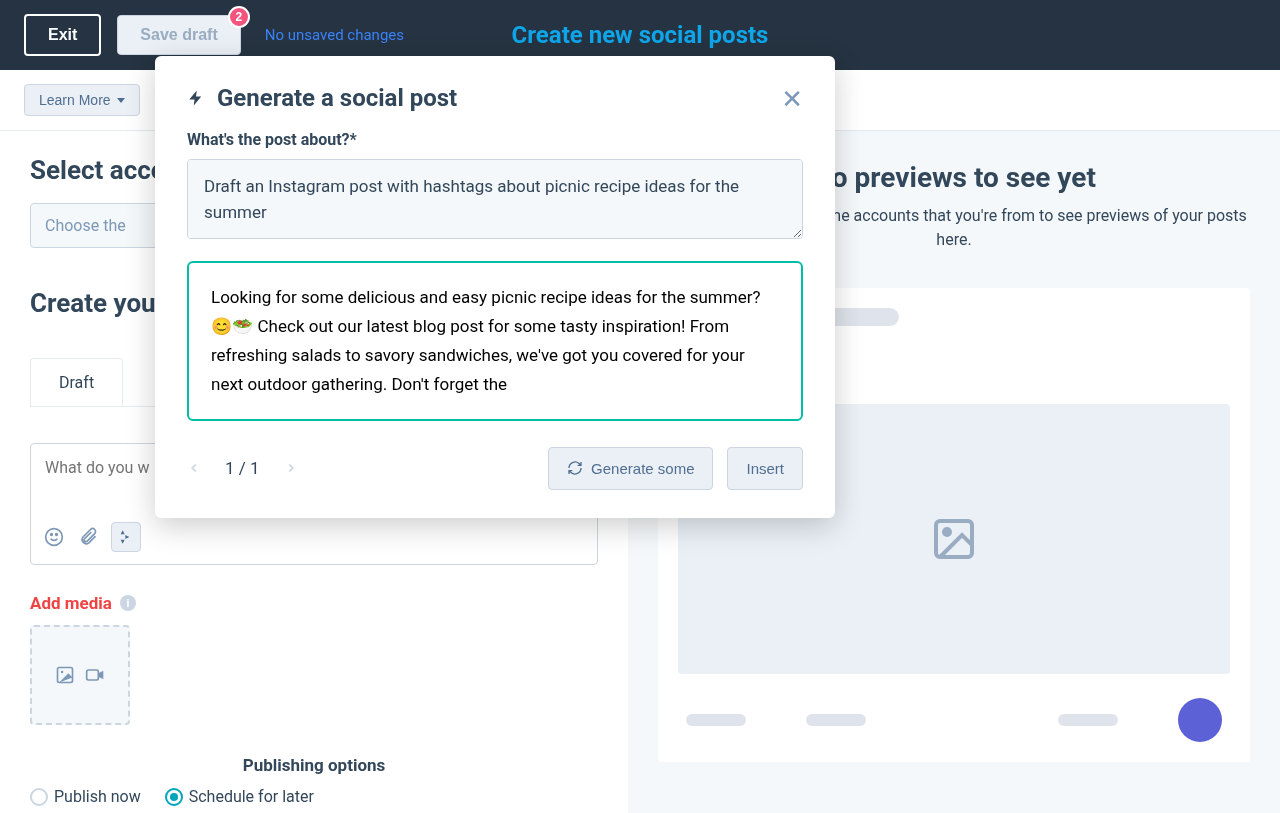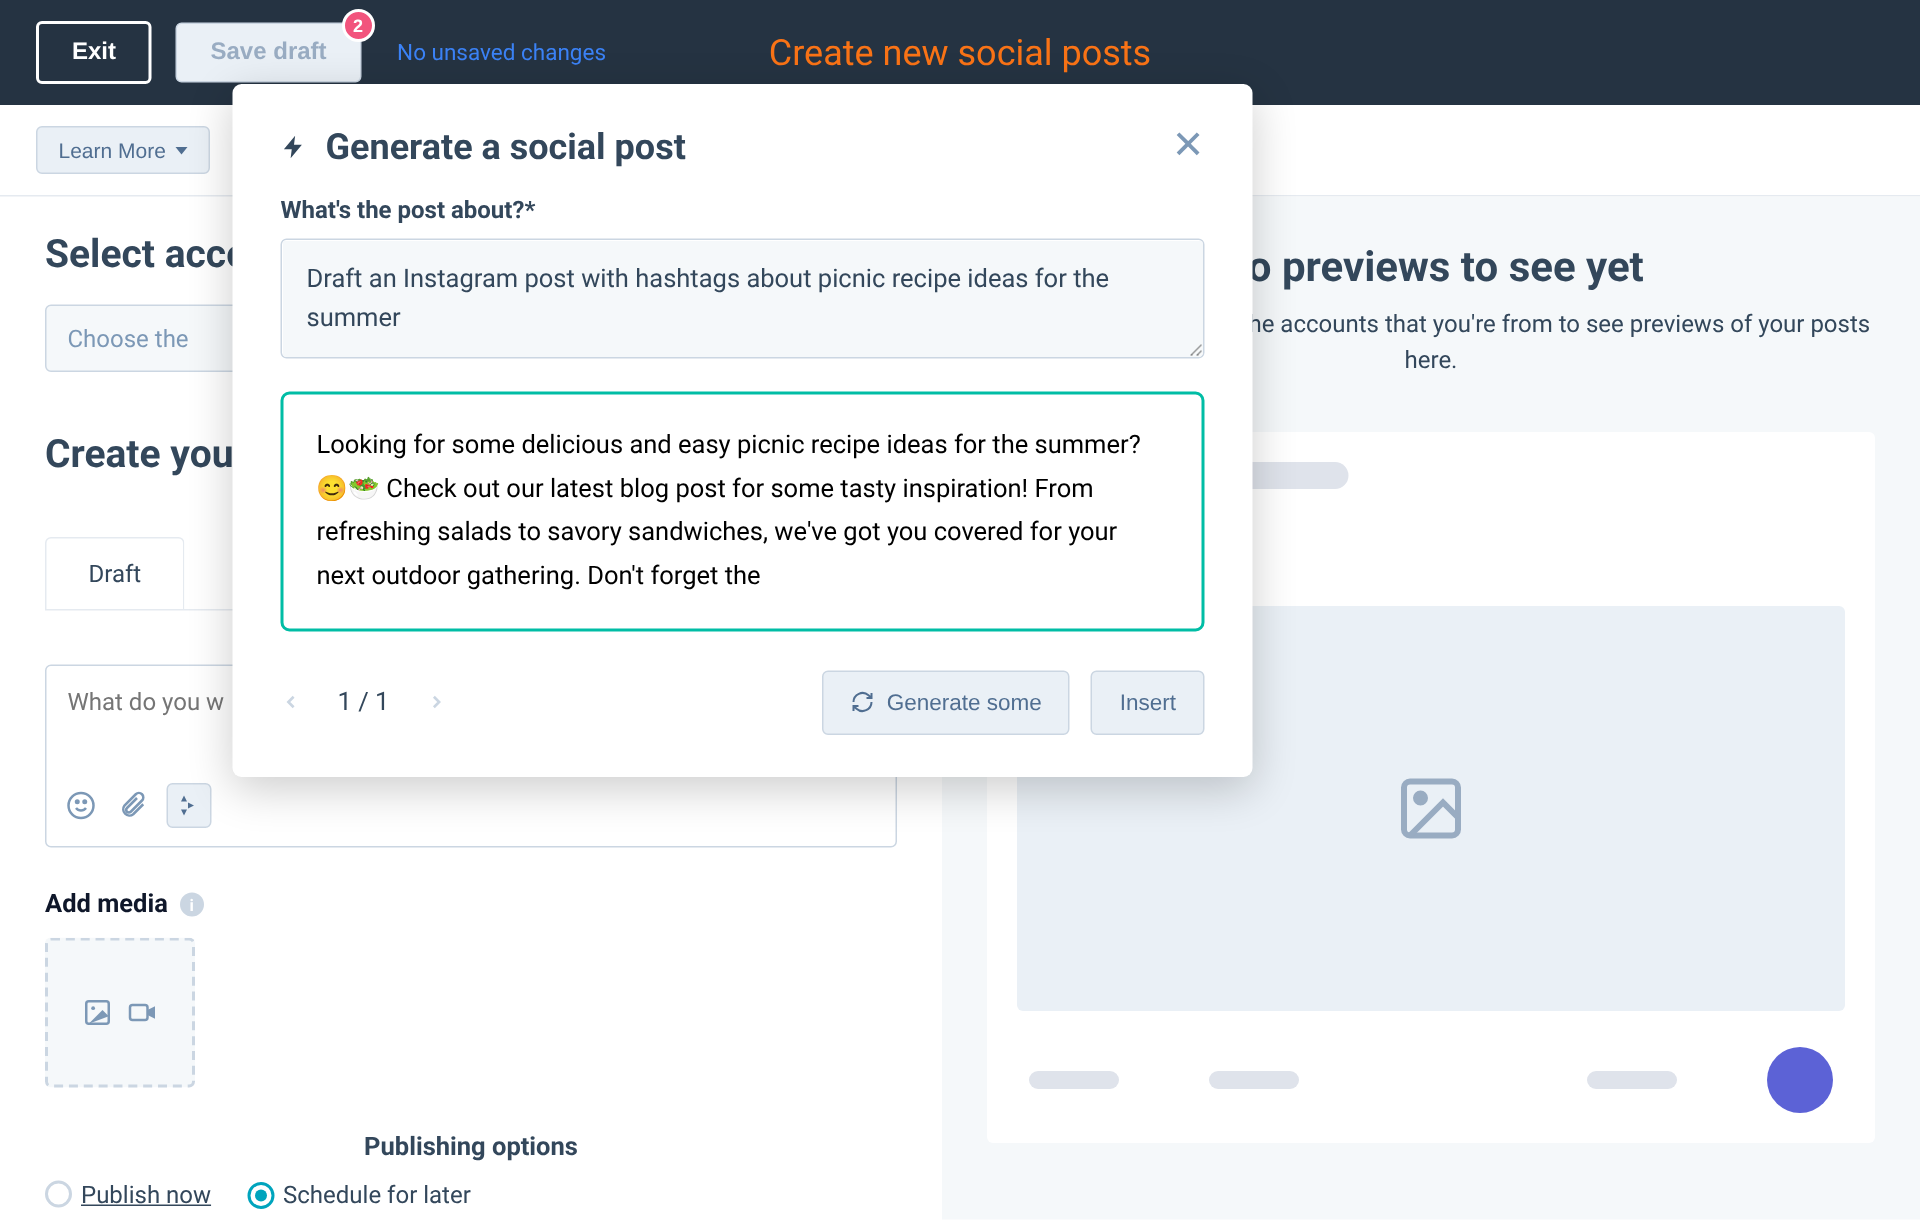--- a/index.html
+++ b/index.html
@@ -63,23 +63,23 @@
     color: #3b82f6;
     font-size: 15px;
     cursor: pointer;
     margin-left: 8px;
     text-align: right;
   }
   .topbar-title {
     position: absolute;
     left: 50%;
     transform: translateX(-50%);
-    color: #f97316;
+    color: #0ea5e9;
     font-size: 24px;
-    font-weight: 400;
+    font-weight: 700;
   }
   
   .subbar {
     padding: 14px 24px;
     border-bottom: 1px solid #e5eaf0;
   }
   .learn-more-btn {
     background: #eaf0f6;
     color: #506e91;
     border: 1px solid #cbd6e2;
@@ -185,21 +185,21 @@
   }
   .add-media-row {
     display:flex;
     gap:8px;
     align-items:center;
     margin-top: 28px;
   }
   .add-media-label {
     font-size: 17px;
     font-weight: 700;
-    color: #0f172a;
+    color: #ef4444;
   }
   .info-icon-small {
     width:16px; height:16px; border-radius:50%;
     background:#cbd6e2; color:#fff; font-size:11px; font-weight:700;
     display:flex; align-items:center; justify-content:center;
   }
   .media-drop {
     margin-top: 12px;
     width: 100px;
     height: 100px;
@@ -287,21 +287,21 @@
     left: 155px;
     width: 680px;
     background: #fff;
     border-radius: 6px;
     box-shadow: 0 8px 30px rgba(0,0,0,0.2);
     padding: 28px 32px 28px;
     z-index: 100;
   }
   .modal-header {
     display:flex;
-    align-items:flex-start;
+    align-items:flex-end;
     justify-content:space-between;
   }
   .modal-title-wrap {
     display:flex;
     gap:12px;
     align-items:center;
   }
   .modal-title {
     font-size: 24px;
     font-weight: 700;
@@ -444,21 +444,21 @@
           <path d="M21 15l-5-5L5 21"></path>
         </svg>
       <svg width="20" height="20" viewBox="0 0 24 24" fill="#7c98b6">
           <rect x="2" y="6" width="14" height="12" rx="2" fill="none" stroke="#7c98b6" stroke-width="2"></rect>
           <path d="M16 10l6-3v10l-6-3z" fill="#7c98b6"></path>
         </svg>
     </div>
 
     <div class="pub-heading">Publishing options</div>
     <div class="pub-options">
-      <label style="display:flex;align-items:flex-start;cursor:pointer;text-decoration:underline;">
+      <label style="display:flex;align-items:flex-end;cursor:pointer;">
         <span class="radio"></span>
         <span>Publish now</span>
       </label>
       <label style="display:flex;align-items:center;cursor:pointer;">
         <span class="radio checked"></span>
         <span>Schedule for later</span>
       </label>
     </div>
   </div>
 

